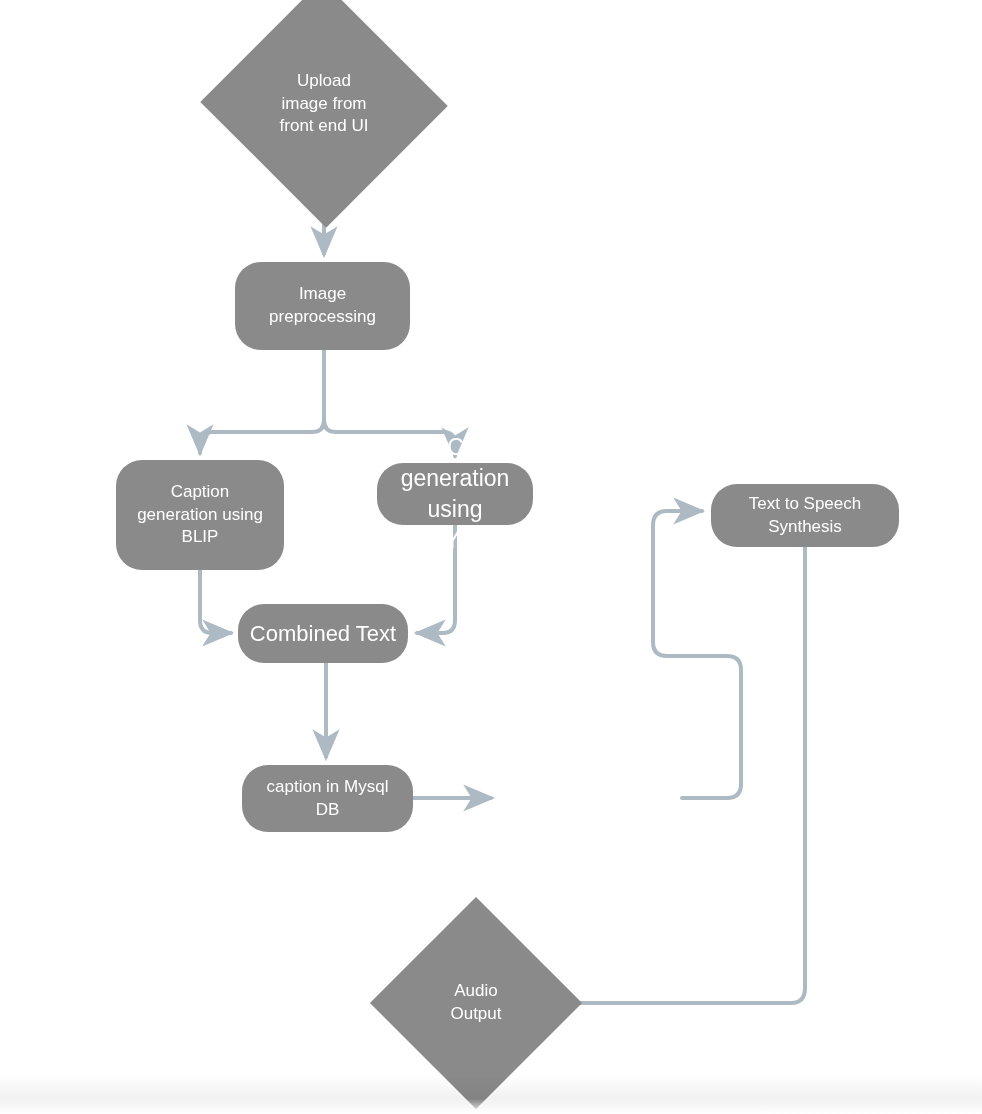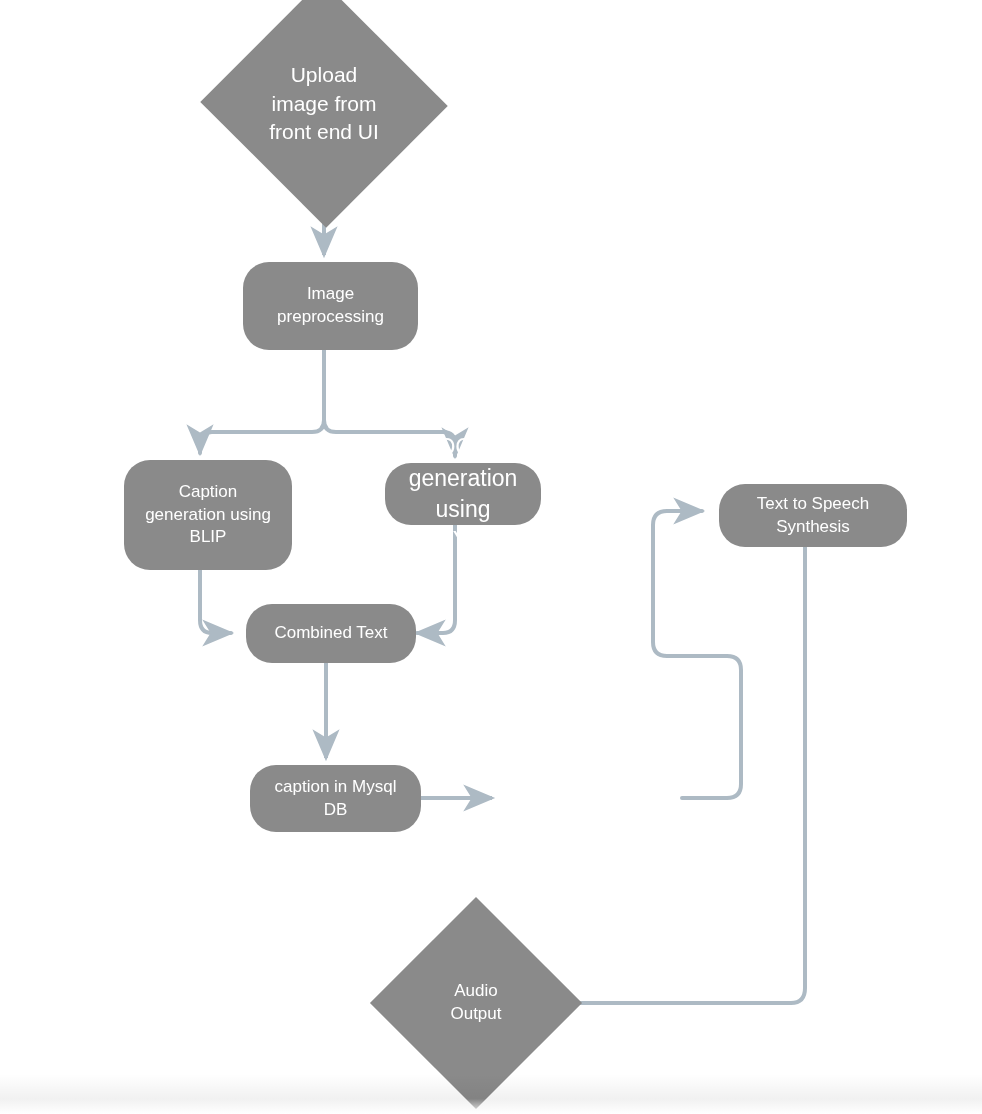--- a/index.html
+++ b/index.html
@@ -31,21 +31,20 @@
     text-align: center;
     color: #ffffff;
     background: #8a8a8a;
     box-sizing: border-box;
     line-height: 1.35;
     white-space: pre-line;
     z-index: 2;
   }
   .node.rounded {
     border-radius: 26px;
-    margin-left: 8px;
   }
   .node.diamond {
     background: transparent;
   }
   .diamond-shape {
     position: absolute;
     left: 0;
     top: 0;
     width: 100%;
     height: 100%;
@@ -94,21 +93,21 @@
 
     <path d="M326,663 L326,758" fill="none" stroke="#adbac4" stroke-width="4" stroke-linecap="butt" marker-end="url(#arrowhead)"></path>
 
     <path d="M413,798 L492,798" fill="none" stroke="#adbac4" stroke-width="4" stroke-linecap="butt" marker-end="url(#arrowhead)"></path>
 
     <path d="M682,798 L727,798 Q741,798 741,784 L741,670 Q741,656 727,656 L667,656 Q653,656 653,642 L653,525 Q653,511 667,511 L702,511" fill="none" stroke="#adbac4" stroke-width="4" stroke-linecap="round" marker-end="url(#arrowhead)"></path>
 
     <path d="M805,547 L805,988 Q805,1003 791,1003 L540,1003" fill="none" stroke="#adbac4" stroke-width="4" stroke-linecap="round" marker-end="url(#arrowhead)"></path>
   </svg>
 
-  <div class="node diamond" style="left:235px; top:18px; width:178px; height:172px; font-size:21px;">
+  <div class="node diamond" style="left:235px; top:18px; width:178px; height:172px; font-size:17px;">
     <div class="diamond-shape"></div>
     <span class="node-label">Upload
 image from
 front end UI</span>
   </div>
 
   <div class="node rounded" style="left:235px; top:262px; width:175px; height:88px; font-size:17px;">
     <span class="node-label">Image
 preprocessing</span>
   </div>
@@ -117,21 +116,21 @@
     <span class="node-label">Caption
 generation using
 BLIP</span>
   </div>
 
   <div class="node rounded" style="left:377px; top:463px; width:156px; height:62px; font-size:23px;">
     <span class="node-label">OCR generation
 using EASYOCR</span>
   </div>
 
-  <div class="node rounded" style="left:238px; top:604px; width:170px; height:59px; font-size:17px;">
+  <div class="node rounded" style="left:238px; top:604px; width:170px; height:59px; font-size:22px;">
     <span class="node-label">Combined Text</span>
   </div>
 
   <div class="node rounded" style="left:242px; top:765px; width:171px; height:67px; font-size:17px;">
     <span class="node-label">caption in Mysql
 DB</span>
   </div>
 
 
   <div class="node rounded" style="left:711px; top:484px; width:188px; height:63px; font-size:17px;text-align:center;">

